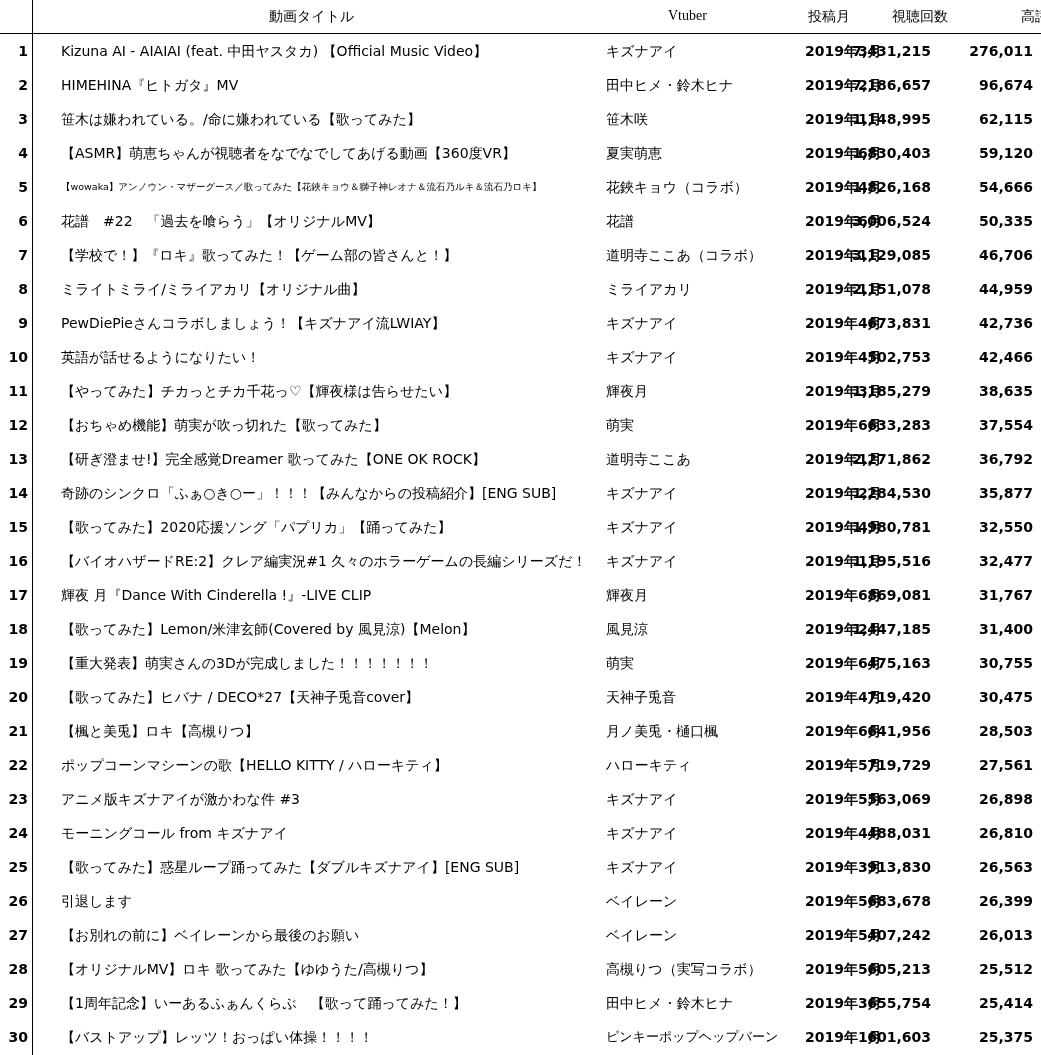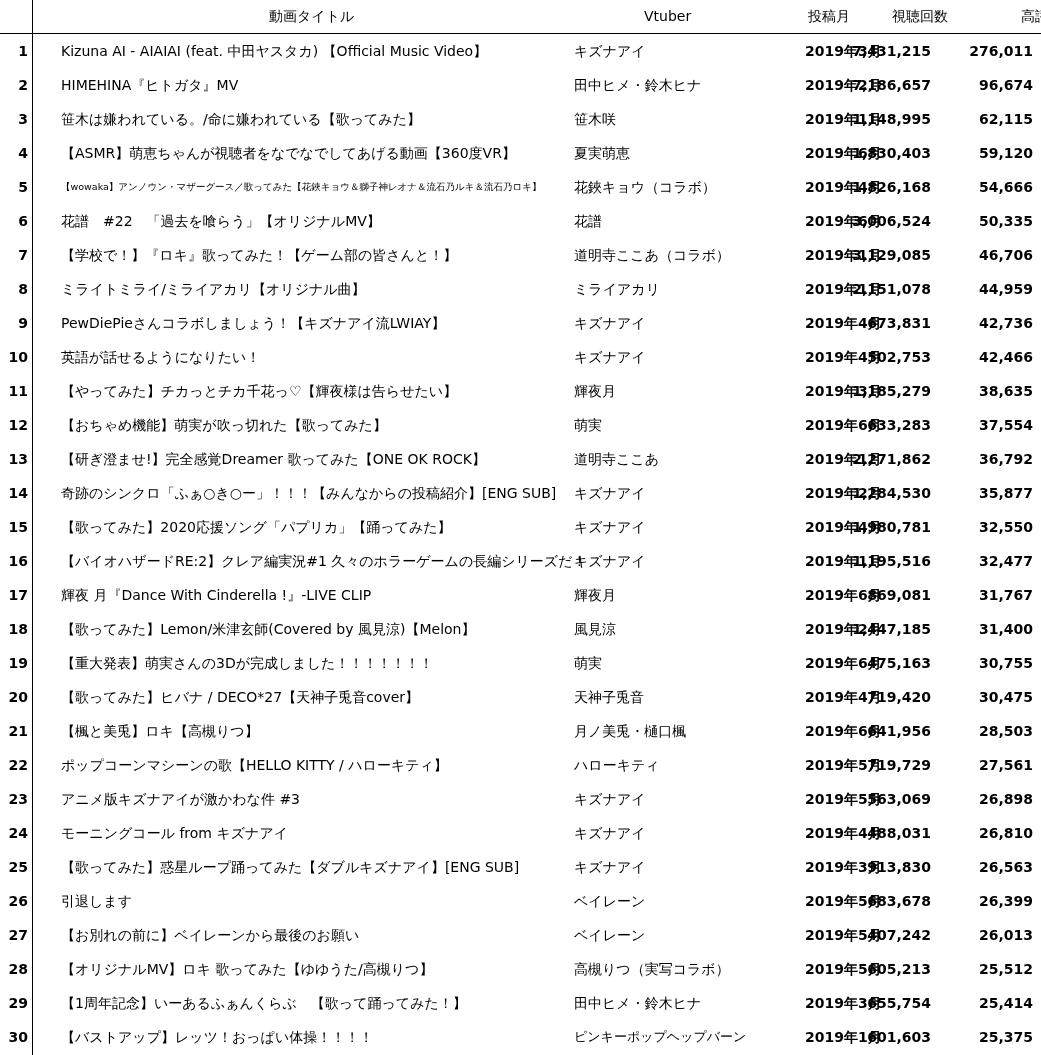--- a/index.html
+++ b/index.html
@@ -13,34 +13,34 @@
   }
   .hline {
     position: absolute; left: 0; top: 33px; width: 1041px; height: 1px; background: #000;
   }
   .header {
     position: absolute; top: 0; left: 0; width: 1041px; height: 33px;
     font-size: 14px;
   }
   .header span { position: absolute; top: 8px; white-space: nowrap; }
   .h-title { left: 269px; }
-  .h-vtuber { left: 644px; }
+  .h-vtuber { left: 668px; font-family: Liberation Serif, serif; }
   .h-month { left: 808px; }
   .h-views { left: 892px; }
   .h-likes { left: 973px; margin-left: 48px; }
   .rows { position: absolute; top: 34px; left: 0; width: 1041px; }
   .row {
     position: relative; height: 34px; width: 1041px;
     font-size: 14px; line-height: 34px; white-space: nowrap;
   }
   .row span { position: absolute; top: 0; }
   .c-rank { right: 1013px; text-align: right; font-weight: bold; }
   .c-title { left: 36px; max-width: 555px; overflow: hidden; margin-left: 25px; }
   .c-title.small { font-size: 9.5px; text-align: right; }
-  .c-vtuber { left: 574px; }
+  .c-vtuber { left: 606px; }
   .c-vtuber.small { font-size: 13px; }
   .c-month { left: 798px; font-weight: bold; margin-left: 7px; }
   .c-views { right: 110px; text-align: right; font-weight: bold; }
   .c-likes { right: 8px; text-align: right; font-weight: bold; }
 </style>
 </head>
 <body>
 
 <div class="vline"></div>
 <div class="hline"></div>

